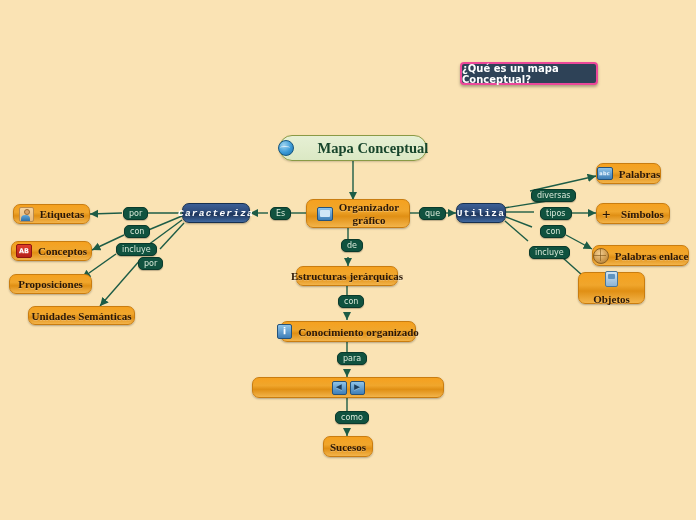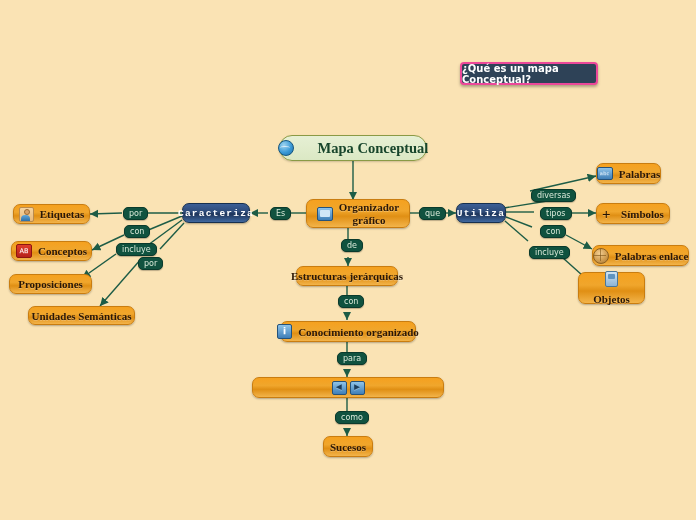--- a/index.html
+++ b/index.html
@@ -97,21 +97,21 @@
   }
 
   
   .icon{
     display:inline-flex;align-items:center;justify-content:center;
     flex:0 0 auto;
   }
   .ic-box{
     width:13px;height:13px;border-radius:2px;
     display:inline-flex;align-items:center;justify-content:center;
-    font-family:"DejaVu Sans", sans-serif;font-weight:normal;
+    font-family:"DejaVu Sans", sans-serif;font-weight:bold;
     line-height:1;
   }
   .ic-globe{
     width:14px;height:14px;border-radius:50%;
     background:radial-gradient(circle at 35% 30%, #9fd4f0 0%, #3a9ad6 55%, #1b6fa8 100%);
     border:1px solid #16567f;
     position:relative;
   }
   .ic-globe:after{
     content:"";position:absolute;left:1px;top:5px;width:10px;height:3px;
@@ -254,21 +254,21 @@
   <div class="node orange two-line" style="left:306px;top:199px;width:104px;height:29px;">
     <span class="icon">
         <span class="ic-monitor"></span>
       </span>
     <span style="display:flex;flex-direction:column;align-items:center;">
       <span>Organizador</span>
       <span>gráfico</span>
     </span>
   </div>
 
-  <div class="node navy" style="left:182px;top:203px;width:68px;height:20px;">
+  <div class="node navy" style="left:182px;top:203px;width:68px;height:20px;font-style:italic;">
     <span>Caracteriza</span>
   </div>
 
   <div class="node navy" style="left:456px;top:203px;width:50px;height:20px;">
     <span>Utiliza</span>
   </div>
 
   <div class="node orange" style="left:13px;top:204px;width:77px;height:20px;">
     <span class="icon">
         <span class="ic-person"></span>

